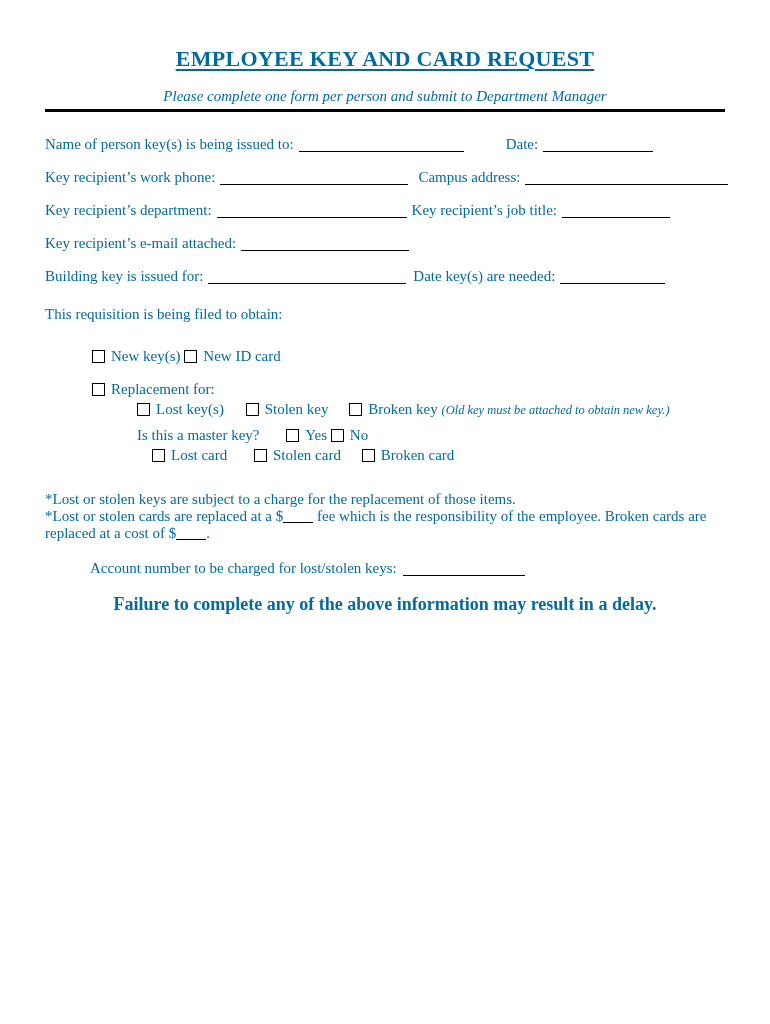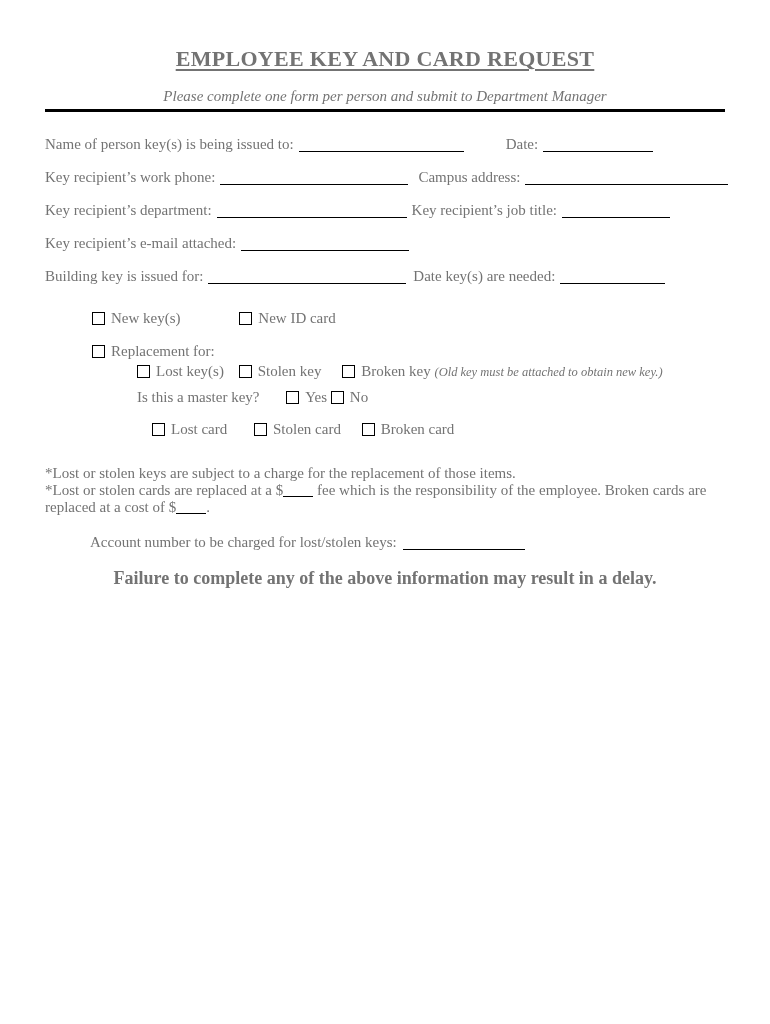--- a/index.html
+++ b/index.html
@@ -1,20 +1,20 @@
 <!DOCTYPE html>
 <html><head>
 <meta charset="utf-8">
 <style>
   * { box-sizing: border-box; }
   html, body { margin: 0; padding: 0; background: #ffffff; }
   .page {
     width: 770px; height: 1024px; background: #ffffff; overflow: hidden;
     font-family: "Liberation Serif", "DejaVu Serif", serif;
-    font-size: 15px; color: #737373;
+    font-size: 15px; color: #0369a1;
   }
   .content { padding: 46px 45px 0 45px; }
   .title {
     margin: 0; text-align: center; font-size: 22px; font-weight: bold;
     letter-spacing: 0.3px;
   }
   .title .underlined {
     text-decoration: underline;
     text-decoration-thickness: 2px;
     text-underline-offset: 3px;
@@ -37,30 +37,30 @@
   .ml5  { margin-left: 5px; }
   .ml7  { margin-left: 7px; }
   .indent1 { margin-left: 47px; }
   .indent2 { margin-left: 92px; }
   .section-heading { margin-top: 18px; line-height: 20px; }
   .cb {
     display: inline-block; width: 13px; height: 13px; border: 1px solid #000;
     background: #fff; vertical-align: -2px; margin-right: 6px;
   }
   .cb-item { display: inline-block; }
-  .gap55 { margin-left: 55px; }
+  .gap55 { }
   .gap23 { margin-left: 23px; }
   .gap17 { margin-left: 17px; }
   .gap13 { }
-  .gap11 { margin-left: 11px; }
+  .gap11 { margin-left: 18px; }
   .row-tight { margin-bottom: 0; }
   .row-obtain { margin-top: 22px; margin-bottom: 0; }
   .row-replacement { margin-top: 13px; margin-bottom: 0; }
   .row-master { margin-top: 5px; margin-bottom: 0; }
-  .row-cards { margin-top: 12px; margin-bottom: 0; padding-left: 15px; }
+  .row-cards { margin-bottom: 0; padding-left: 15px; }
   .small-italic { font-style: italic; font-size: 12.5px; }
   .notes { margin: 26px 0 0 0; line-height: 17px; }
   .account-row { margin-top: 16px; margin-left: 45px; line-height: 20px; }
   .account-row .blank { margin-left: 6px; }
   .sig-row { margin-top: 29px; line-height: 20px; white-space: nowrap; }
   .footer-warning { margin-top: 16px; text-align: center; font-weight: bold; font-size: 18px; }
 </style>
 </head>
 <body>
 
@@ -89,20 +89,21 @@
 
       <div class="row">
         <span class="lbl">Key recipient’s e-mail attached:</span><span class="blank" style="width:168px"></span>
       </div>
 
       <div class="row">
         <span class="lbl">Building key is issued for:</span><span class="blank" style="width:198px"></span><span class="lbl ml7">Date key(s) are needed:</span><span class="blank" style="width:105px"></span>
       </div>
     </div>
 
+    <div class="section-heading">This requisition is being filed to obtain:</div>
 
     <div class="row row-obtain indent1">
       <span class="cb-item"><span class="cb"></span><span>New key(s)</span></span>
       <span class="cb-item gap55"><span class="cb"></span><span>New ID card</span></span>
     </div>
 
     <div class="row row-replacement indent1">
       <span class="cb-item"><span class="cb"></span><span>Replacement for:</span></span>
     </div>
 

